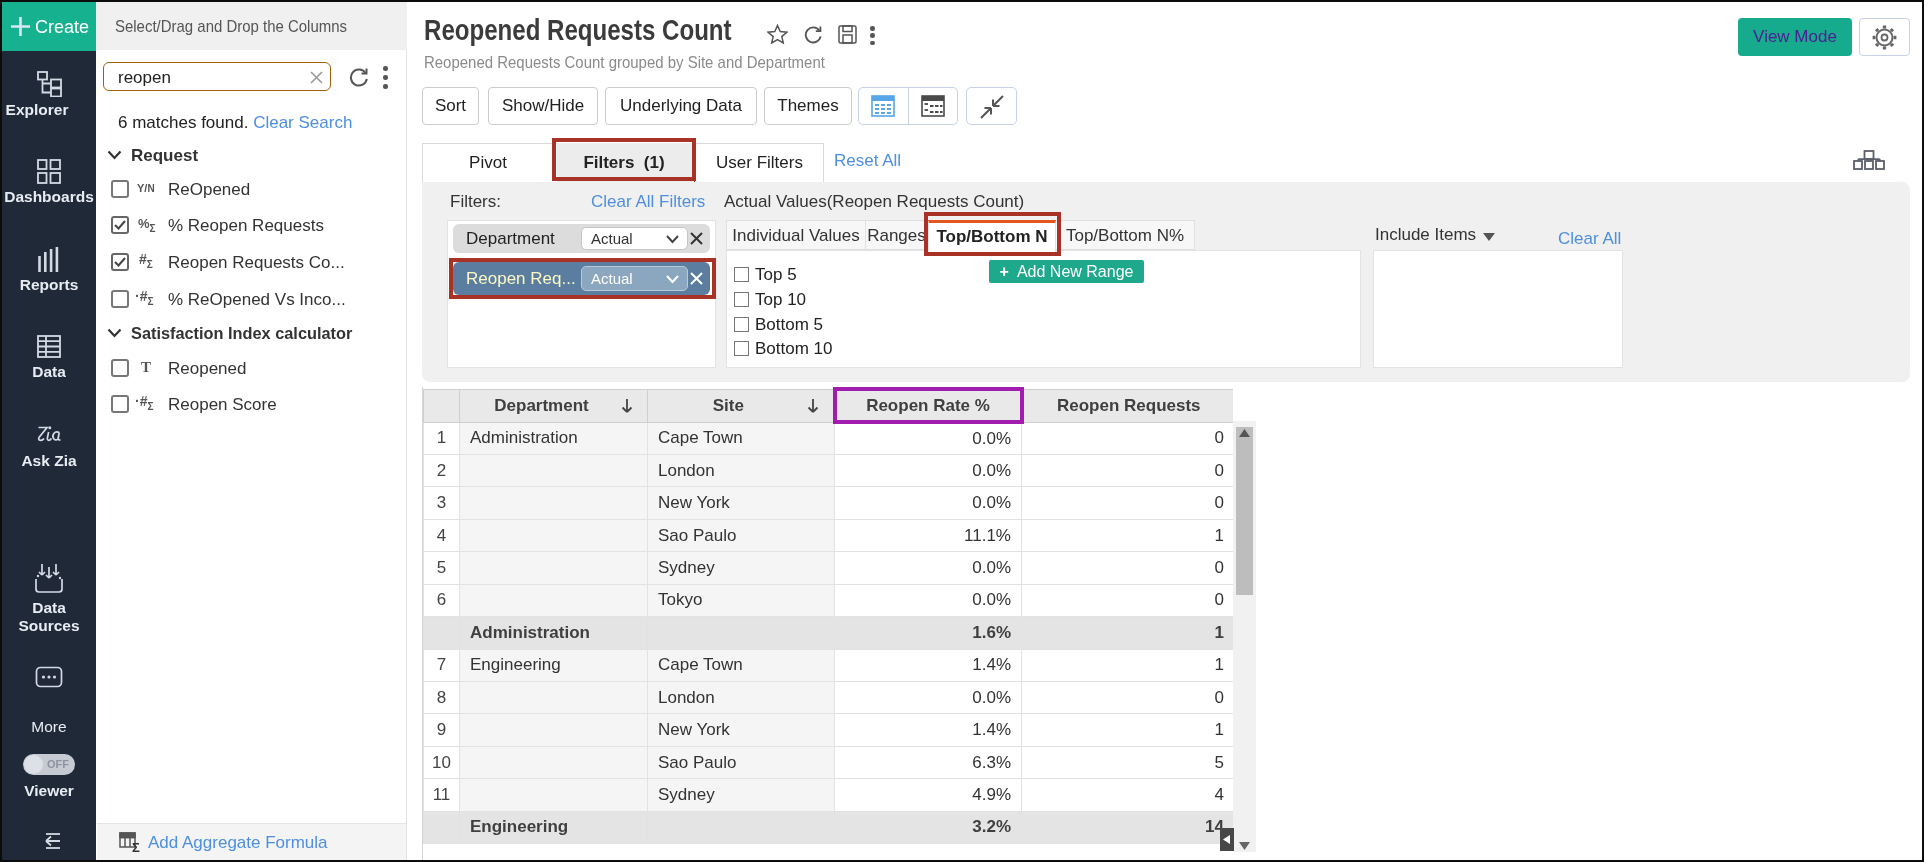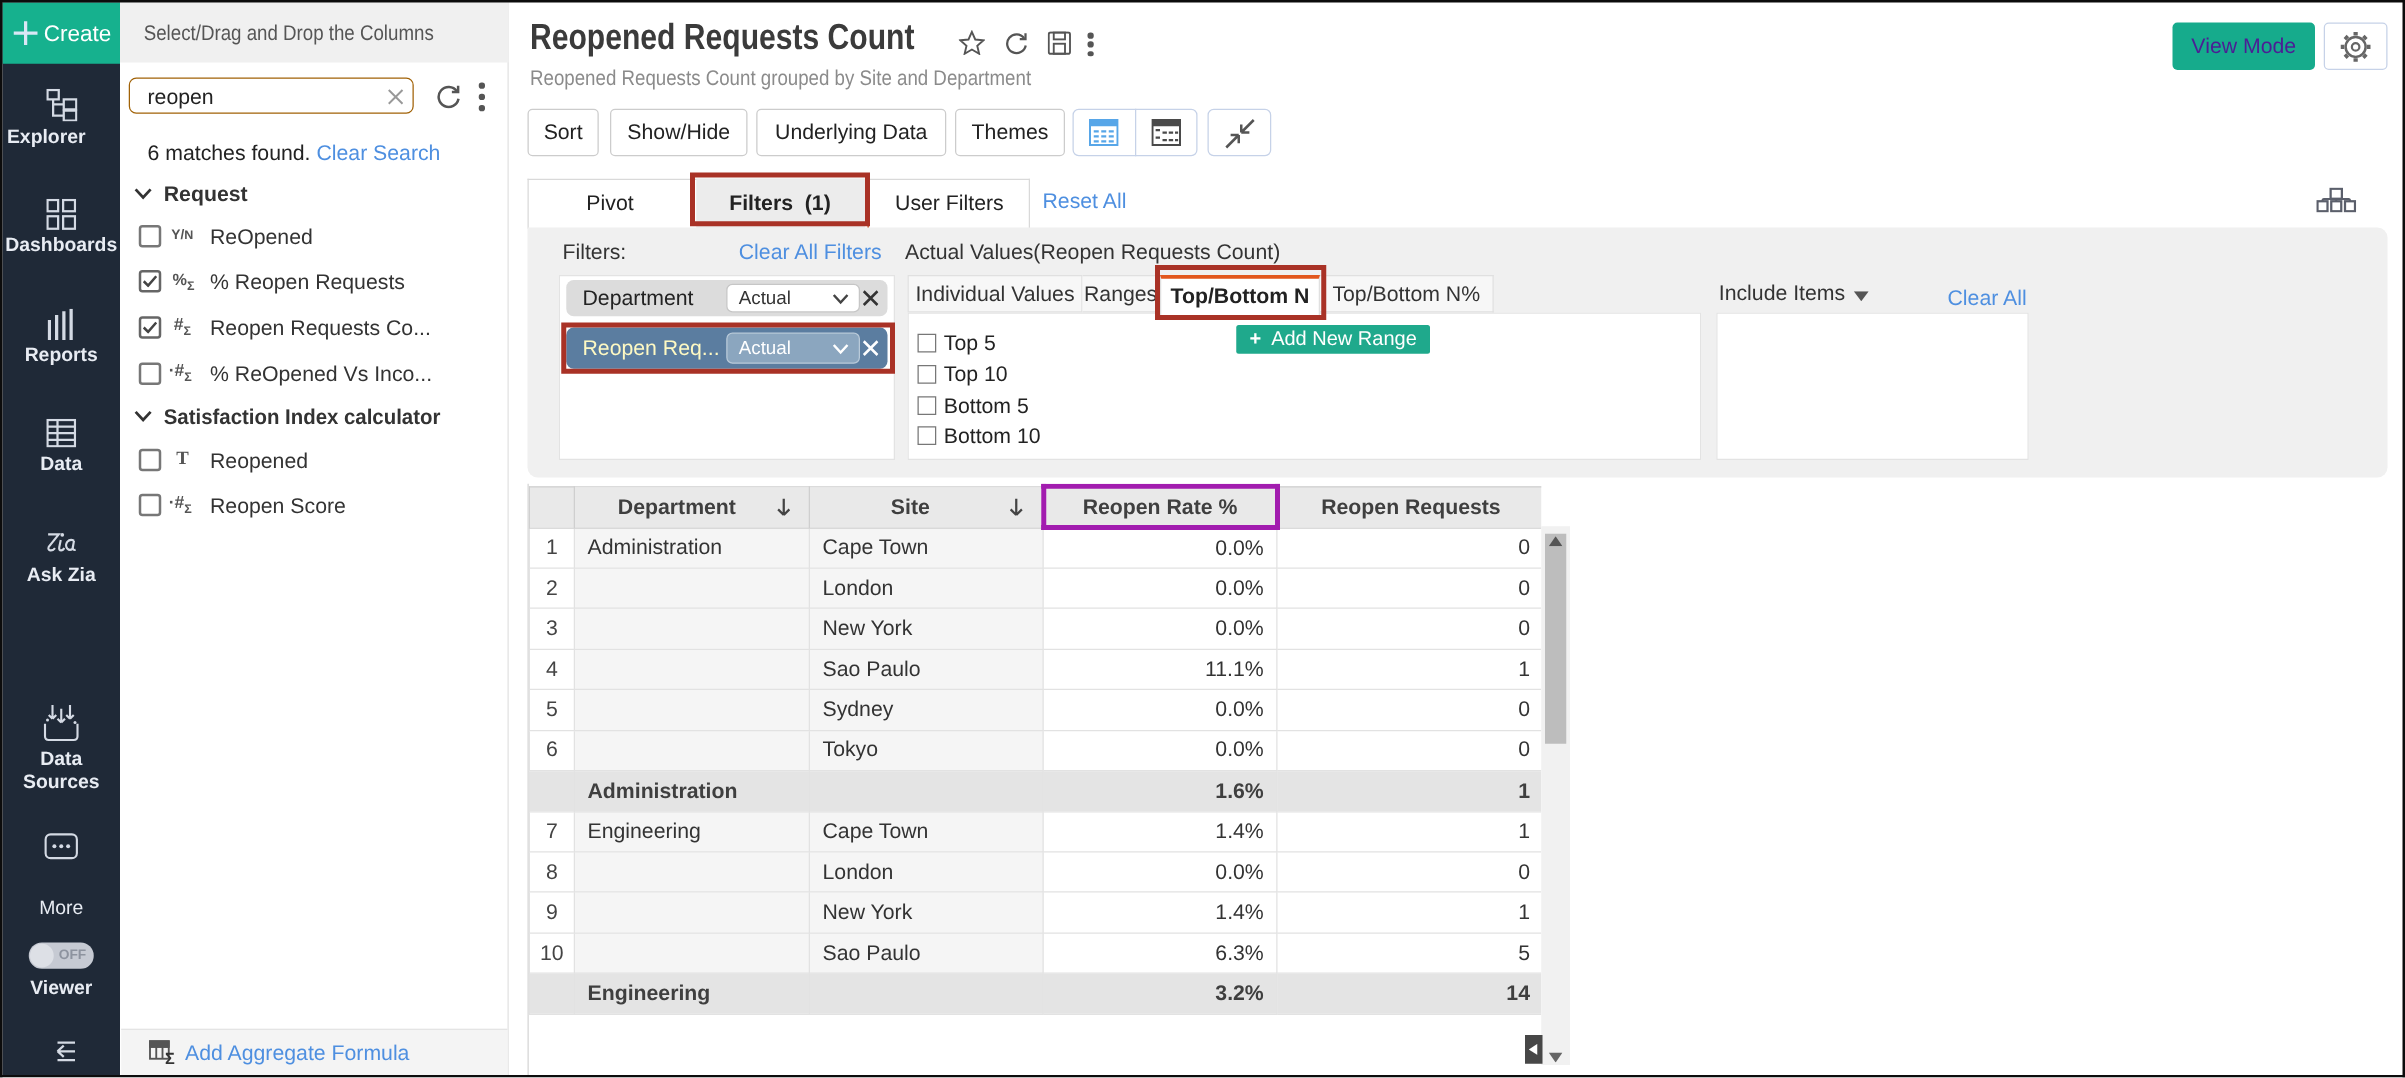--- a/index.html
+++ b/index.html
@@ -415,20 +415,27 @@
           <td class="v">1.4%</td>
           <td class="v">1</td>
         </tr>
     <tr class="r">
           <td class="n">10</td>
           <td class="g"></td>
           <td class="g">Sao Paulo</td>
           <td class="v">6.3%</td>
           <td class="v">5</td>
         </tr>
+    <tr class="r">
+          <td class="n">11</td>
+          <td class="g"></td>
+          <td class="g">Sydney</td>
+          <td class="v">4.9%</td>
+          <td class="v">4</td>
+        </tr>
     <tr class="r t">
           <td class="n"></td>
           <td class="g">Engineering</td>
           <td class="g"></td>
           <td class="v">3.2%</td>
           <td class="v">14</td>
         </tr>
   </tbody>
     </table>
 </div>

